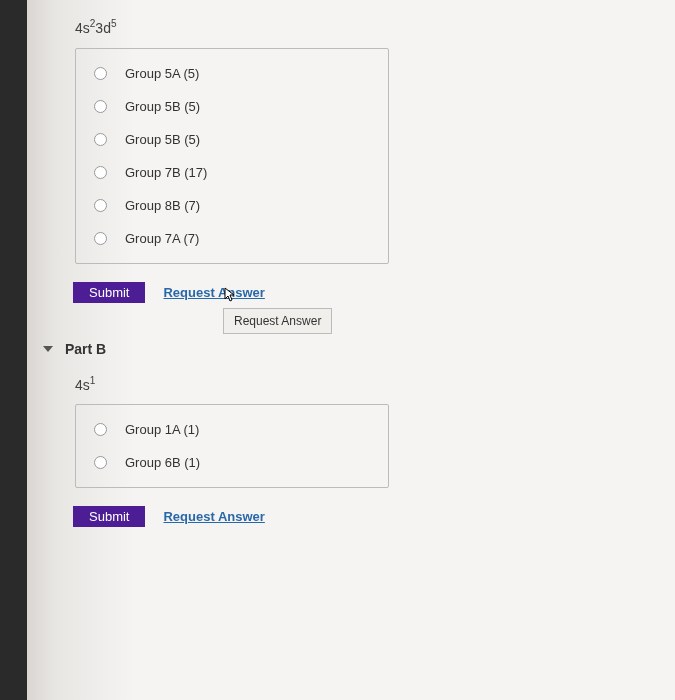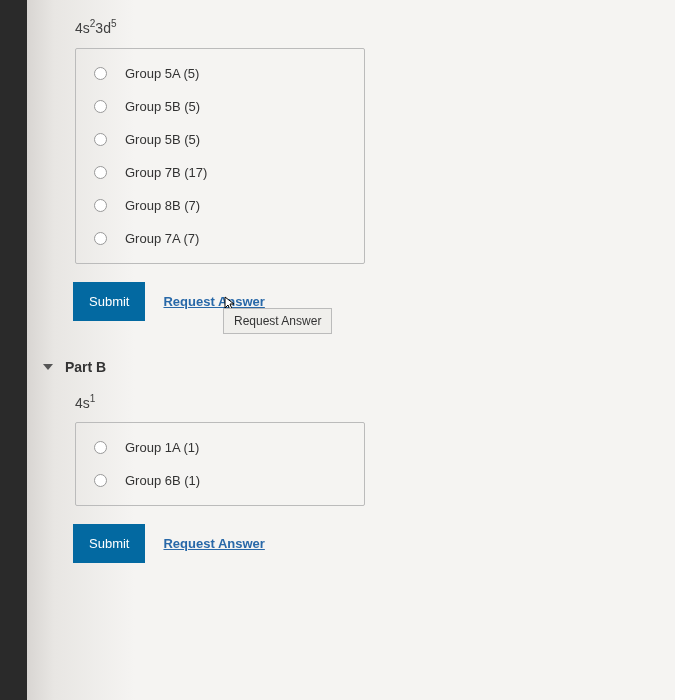--- a/index.html
+++ b/index.html
@@ -15,21 +15,21 @@
     }
     .question-text {
       margin: 8px 0 12px 10px;
       font-size: 14px;
       color: #404040;
     }
     .sup { font-size: 10px; vertical-align: super; }
     .options-box {
       border: 1px solid #bbb;
       border-radius: 2px;
-      width: 290px;
+      width: 314px;
       padding: 8px 12px 8px 8px;
       margin-left: 10px;
       background: transparent;
     }
     .option-row {
       display: flex;
       align-items: center;
       padding: 9px 4px;
     }
     .radio {
@@ -44,24 +44,24 @@
     }
     .option-label { font-size: 13px; color: #333; }
     .action-row {
       margin: 18px 0 8px 8px;
       display: flex;
       align-items: center;
       gap: 18px;
       position: relative;
     }
     .submit-btn {
-      background: #0369a1;
+      background: #4c1d95;
       color: #fff;
       border: none;
-      padding: 12px 16px;
+      padding: 3px 16px;
       font-size: 13px;
       cursor: pointer;
     }
     .request-link {
       color: #2868a8;
       text-decoration: underline;
       font-size: 13px;
       font-weight: bold;
       cursor: pointer;
       position: relative;

